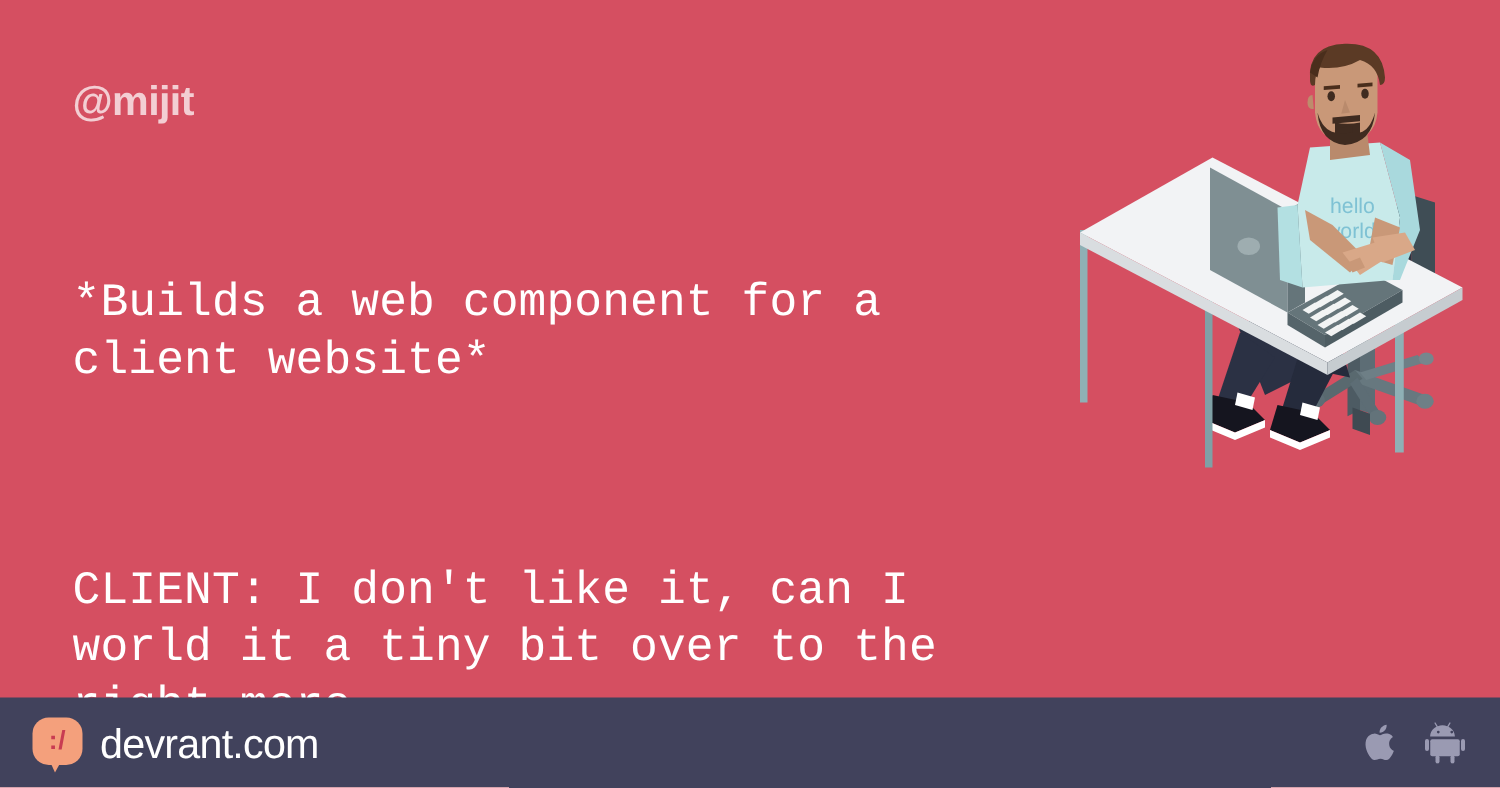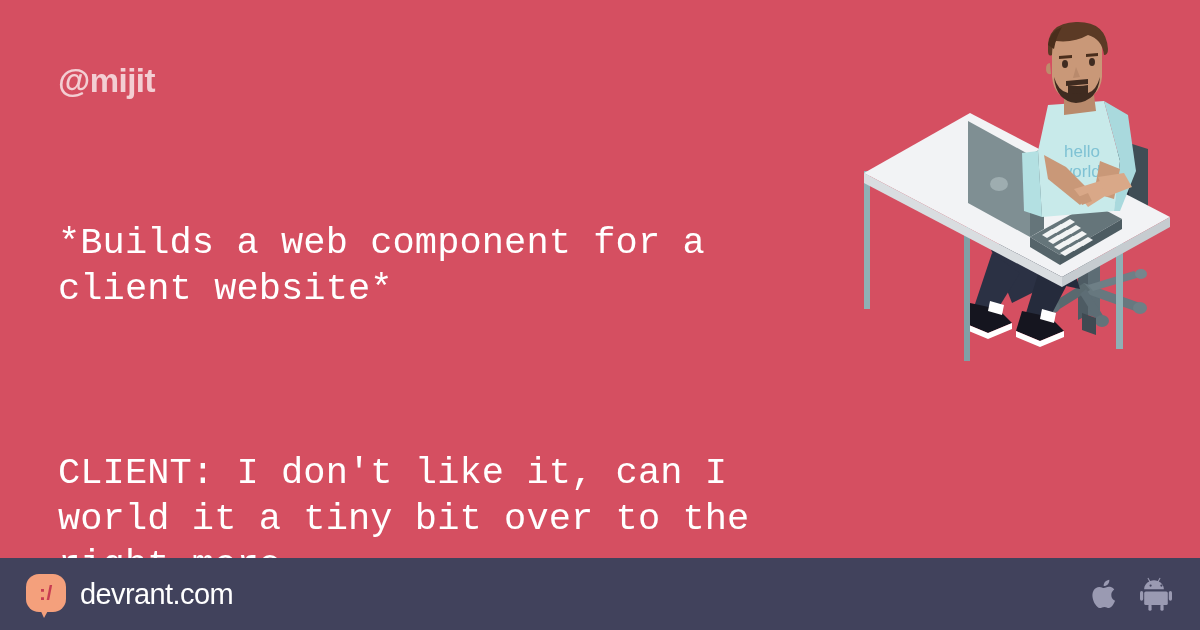--- a/index.html
+++ b/index.html
@@ -105,39 +105,39 @@
     justify-content: center;
     color: #c83c52;
     font-size: 21px;
     font-weight: 700;
     letter-spacing: 0.5px;
     line-height: 1;
     padding-bottom: 2px;
   }
   .brand-text {
     color: #ffffff;
-    font-size: 29px;
+    font-size: 33px;
     font-weight: 400;
     letter-spacing: -0.6px;
     line-height: 1;
     text-align: center;
   }
   .store-icons {
     margin-left: auto;
     display: flex;
     align-items: center;
     gap: 22px;
   }
   .store-icons svg { display: block; }
 
   
   .illustration {
     position: absolute;
     right: 18px;
-    top: 21px;
+    top: 34px;
     width: 330px;
     height: 340px;
   }
   .illustration svg { display: block; width: 100%; height: 100%; }
 </style>
 </head>
 <body>
 
 <div class="card">
 

